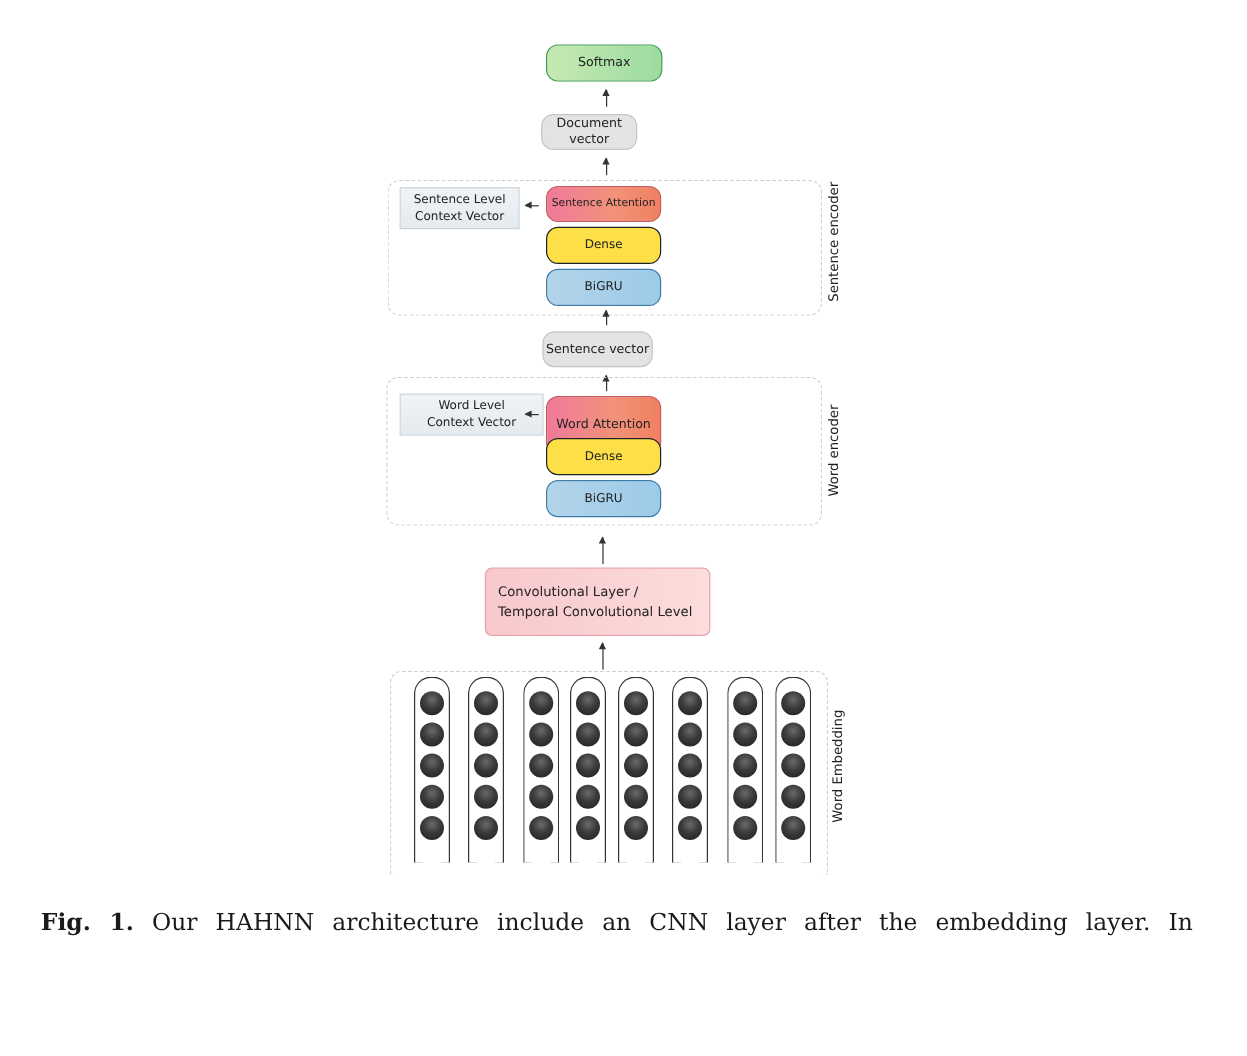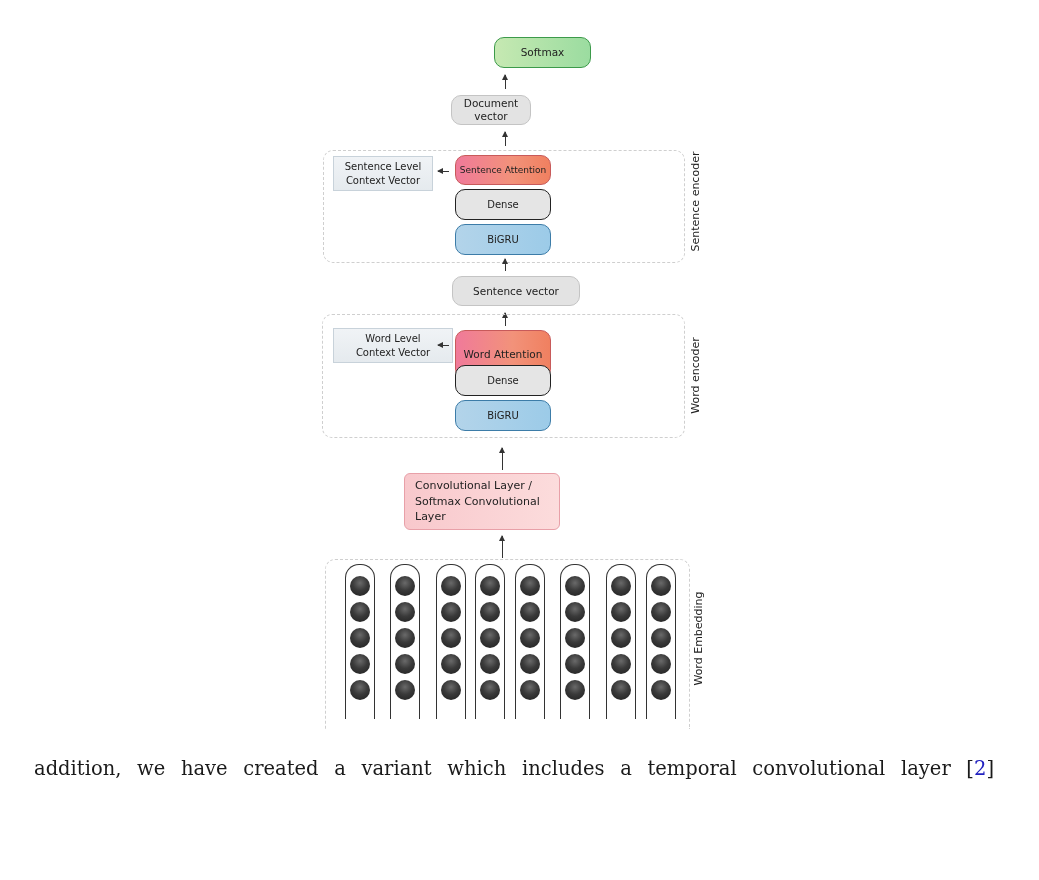--- a/index.html
+++ b/index.html
@@ -2,38 +2,38 @@
 <html><head>
 <meta charset="utf-8">
 <style>
   html, body { margin:0; padding:0; background:#ffffff; }
   body { width:1039px; height:880px; position:relative; overflow:hidden; font-family:"DejaVu Sans", sans-serif; }
   .node {
     position:absolute; box-sizing:border-box; display:flex; align-items:center; justify-content:center;
     text-align:center; font-family:"DejaVu Sans", sans-serif; color:#222; border-radius:10px; line-height:1.2;
   }
   .softmax { left:455px; top:37px; width:97px; height:31px; border:1px solid #3c9a4a;
-    background:linear-gradient(90deg,#c6e9b2 0%,#9bdca0 100%); font-size:10.5px;margin-left:39px; }
+    background:linear-gradient(90deg,#c6e9b2 0%,#9bdca0 100%); font-size:10.5px; }
   .gray { background:#e3e3e3; border:1px solid #c4c4c4; font-size:10.5px; }
   .docvec { left:451px; top:95px; width:80px; height:30px; }
-  .sentvec { left:452px; top:276px; width:128px; height:30px; }
+  .sentvec { left:452px; top:276px; width:92px; height:30px; }
   .attn { border:1px solid #c85a5a; background:linear-gradient(90deg,#f07a9a 0%,#f2927a 60%,#f08060 100%); }
-  .dense { background:#e5e5e5; border:1px solid #222; }
+  .dense { background:#fde047; border:1px solid #222; }
   .bigru { border:1px solid #3c7ca8; background:linear-gradient(90deg,#b3d4ea 0%,#9ccbe8 100%); }
   .s-attn { left:455px; top:155px; width:96px; height:30px; font-size:9px; }
   .s-dense { left:455px; top:189px; width:96px; height:31px; font-size:10px; }
   .s-bigru { left:455px; top:224px; width:96px; height:31px; font-size:10px; }
   .w-attn { left:455px; top:330px; width:96px; height:49px; font-size:10.5px; }
   .w-dense { left:455px; top:365px; width:96px; height:31px; font-size:10px; }
   .w-bigru { left:455px; top:400px; width:96px; height:31px; font-size:10px; }
   .ctx { position:absolute; box-sizing:border-box; background:linear-gradient(180deg,#f0f3f6 0%,#e5eaee 100%);
     border:1px solid #c8d2da; font-size:10px; color:#222; display:flex; align-items:center; justify-content:center; text-align:center; line-height:1.35; }
   .s-ctx { left:333px; top:156px; width:100px; height:35px; }
   .w-ctx { left:333px; top:328px; width:120px; height:35px; }
-  .conv { left:404px; top:473px; width:156px; height:57px; border:1px solid #e8a0a8; border-radius:6px;
+  .conv { left:404px; top:473px; width:188px; height:57px; border:1px solid #e8a0a8; border-radius:6px;
     background:linear-gradient(90deg,#f8c8cc 0%,#fcdcdc 100%); font-size:11px; justify-content:flex-start; padding-left:10px; text-align:left; line-height:1.45; }
   .dashed { position:absolute; box-sizing:border-box; border:1px dashed #cfcfcf; border-radius:10px; }
   .sent-enc-box { left:323px; top:150px; width:362px; height:113px; }
   .word-enc-box { left:322px; top:314px; width:363px; height:124px; }
   .emb-box { left:325px; top:559px; width:365px; height:170px; border-bottom:none; border-radius:10px 10px 0 0; }
   .vlabel { position:absolute; font-size:11px; color:#222; transform:rotate(-90deg); transform-origin:center center; white-space:nowrap; }
   .sent-enc-label { left:645px; top:195px; width:100px; text-align:center; }
   .word-enc-label { left:645px; top:369px; width:100px; text-align:center; }
   .emb-label { left:648px; top:632px; width:100px; text-align:center; }
   .arrow-up { position:absolute; width:1px; background:#333; }
@@ -103,21 +103,21 @@
 </div>
 <div class="node bigru w-bigru">
   <span>BiGRU</span>
 </div>
 
 <div class="arrow-up" style="left:502px; top:448px; height:22px;"></div>
 
 <div class="node conv">
   <div>
     <div>Convolutional Layer /</div>
-    <div>Softmax Convolutional Layer</div>
+    <div>Temporal Convolutional Level</div>
   </div>
 </div>
 <div class="arrow-up" style="left:502px; top:536px; height:22px;"></div>
 
 <div class="dashed emb-box"></div>
 <div class="vlabel emb-label">Word Embedding</div>
 <div id="emb-cols">
     <div class="col" style="left: 345px;">
       <div class="dot" style="top: 11px;"></div>
       <div class="dot" style="top: 37px;"></div>
@@ -170,14 +170,14 @@
     <div class="col" style="left: 646px;">
       <div class="dot" style="top: 11px;"></div>
       <div class="dot" style="top: 37px;"></div>
       <div class="dot" style="top: 63px;"></div>
       <div class="dot" style="top: 89px;"></div>
       <div class="dot" style="top: 115px;"></div>
     </div>
   </div>
 
 <div class="caption">
-  <span class="caption-line justify"><span>addition, we have created a variant which includes a temporal convolutional layer </span><span>[</span><span class="cite">2</span><span>]</span></span>
+  <span class="caption-line justify"><span class="fig-label">Fig. 1.</span><span> Our HAHNN architecture include an CNN layer after the embedding layer. In</span></span>
 </div>
 
 </body></html>

